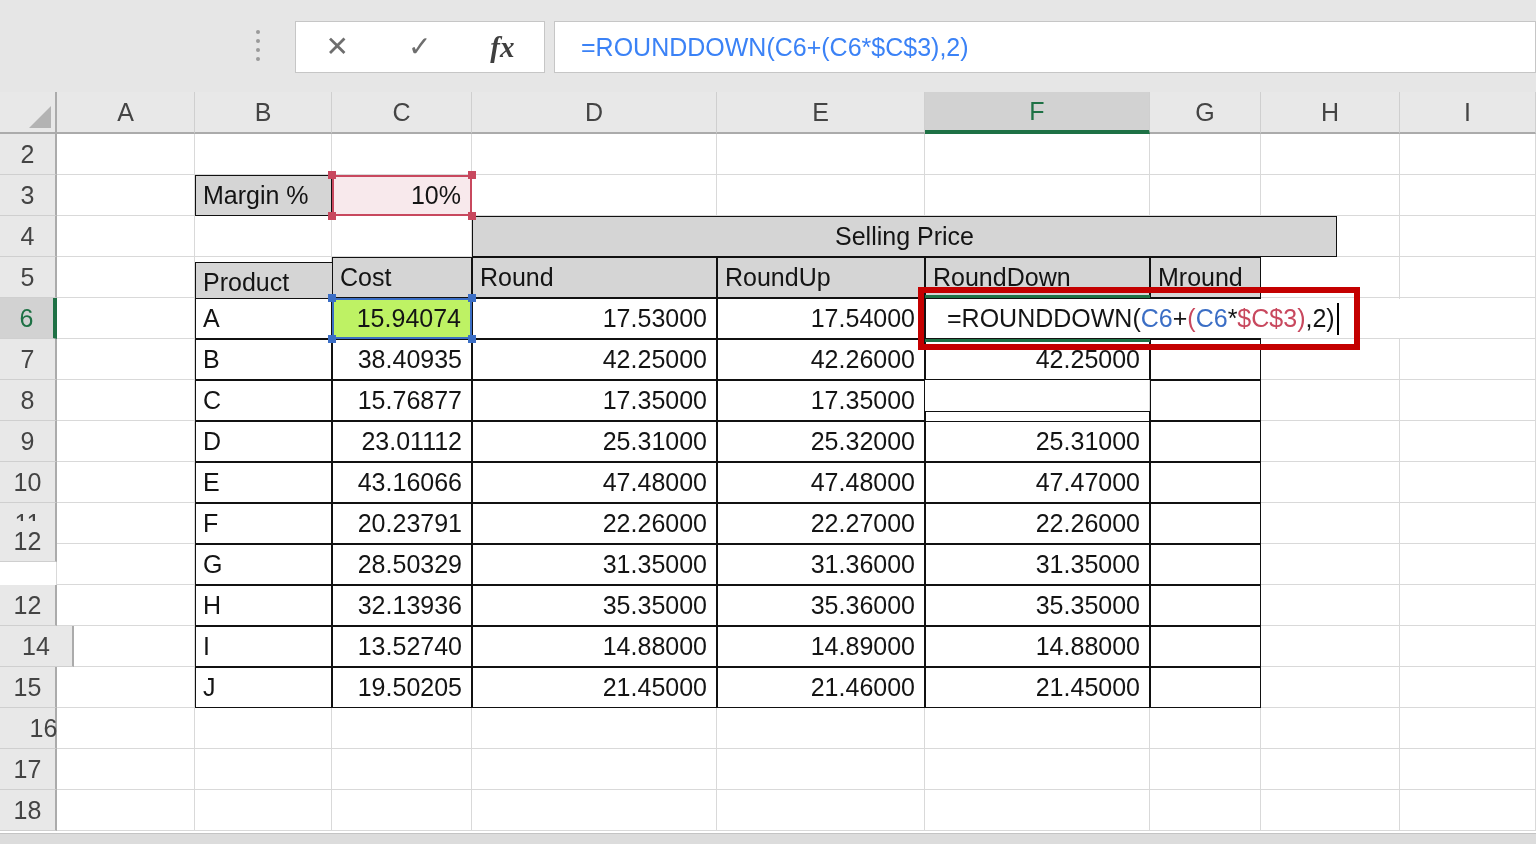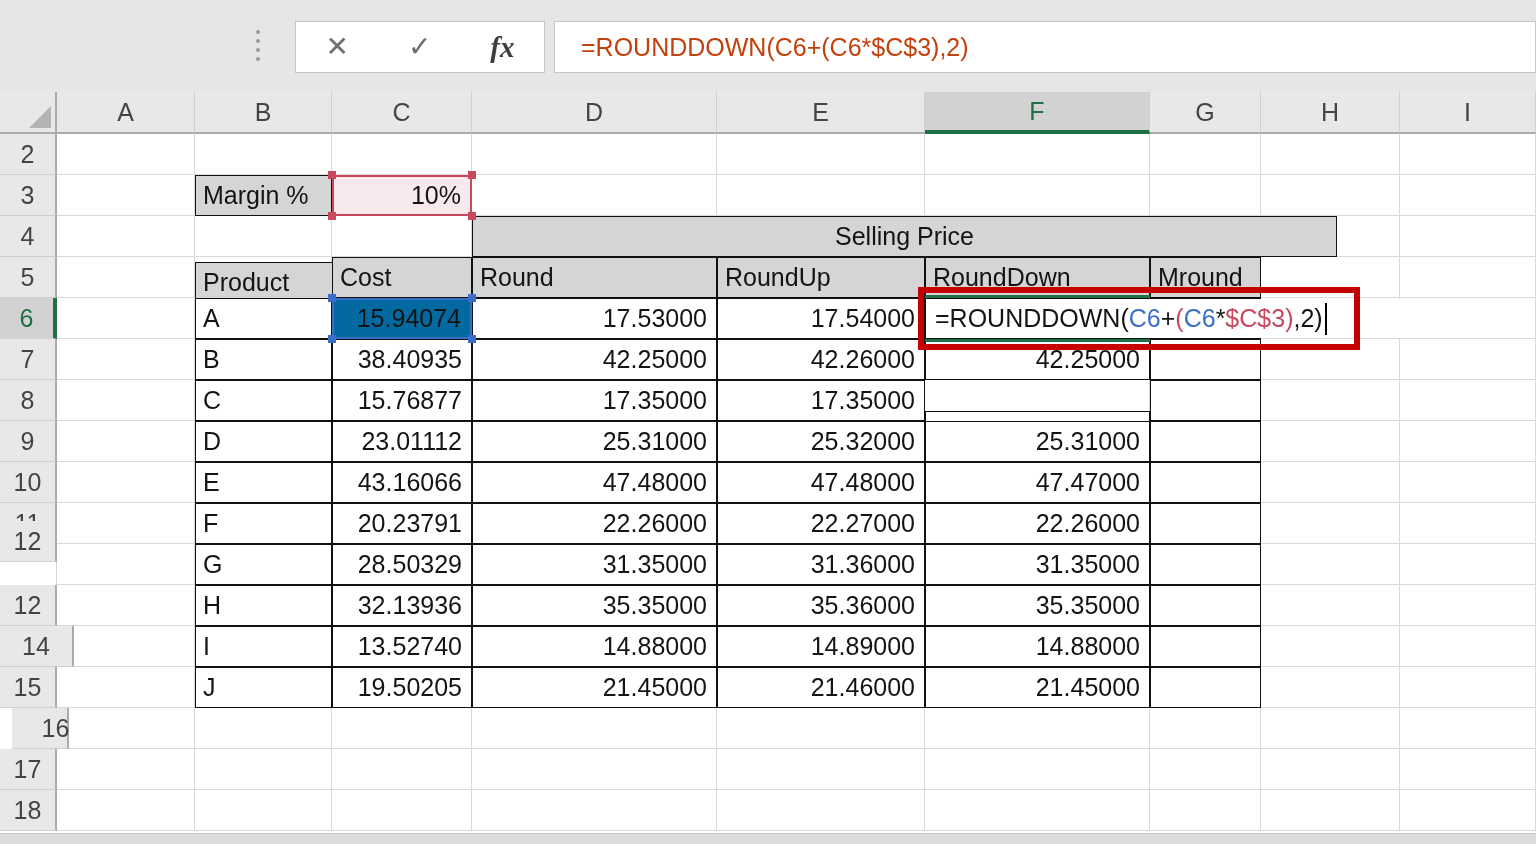--- a/index.html
+++ b/index.html
@@ -12,21 +12,21 @@
   .fbar{position:absolute;left:0;top:0;width:1536px;height:92px;background:#E6E6E6;border-bottom:1px solid #cfcfcf;}
   .namebox{position:absolute;left:7px;top:21px;width:225px;height:50px;background:#fff;border:1px solid #c6c6c6;display:flex;align-items:center;}
   .namebox .nm{padding-left:24px;font-size:26px;color:#2b2b2b;flex:1;}
   .dd-arrow{width:0;height:0;border-left:8px solid transparent;border-right:8px solid transparent;border-top:9px solid #5f5f5f;margin-right:18px;}
   .dots{position:absolute;left:256px;top:30px;display:flex;flex-direction:column;gap:5px;}
   .dots i{width:4px;height:4px;background:#9a9a9a;border-radius:50%;}
   .fbtns{position:absolute;left:295px;top:21px;width:248px;height:50px;background:#fff;border:1px solid #c6c6c6;display:flex;align-items:center;justify-content:space-around;}
   .fbtns .ic{font-size:28px;color:#6e6e6e;line-height:1;cursor:default;}
   .fx{font-family:"Liberation Serif", serif;font-style:italic;font-weight:bold;font-size:29px;color:#3f3f3f;}
   .finput{position:absolute;left:554px;top:21px;width:980px;height:50px;background:#fff;border:1px solid #c6c6c6;display:flex;align-items:center;}
-  .finput .ftext{padding-left:26px;font-size:25px;color:#c2410c;white-space:pre;}
+  .finput .ftext{padding-left:26px;font-size:25px;color:#3b82f6;white-space:pre;}
   
   .colhdr,.rowhdr,.corner{position:absolute;background:#E8E8E8;box-sizing:border-box;display:flex;align-items:center;justify-content:center;font-size:25px;color:#444;}
   .colhdr{border-right:1px solid #cfcfcf;border-bottom:2px solid #ababab;}
   .rowhdr{border-bottom:1px solid #cfcfcf;border-right:2px solid #ababab;}
   .colhdr.sel{background:#D2D2D2;color:#1E7145;border-bottom:4px solid #1E7145;}
   .rowhdr.sel{background:#D2D2D2;color:#1E7145;border-right:4px solid #1E7145;}
   .corner{border-right:2px solid #ababab;border-bottom:2px solid #ababab;}
   .corner .tri{position:absolute;right:4px;bottom:4px;width:0;height:0;border-left:22px solid transparent;border-bottom:22px solid #b3b3b3;}
   
   .vline,.hline{position:absolute;background:#d9d9d9;}
@@ -110,34 +110,34 @@
     <div class="rowhdr sel" style="position: absolute; left: 0px; top: 298px; width: 57px; height: 41px;">6</div>
     <div class="rowhdr" style="position: absolute; left: 0px; top: 339px; width: 57px; height: 41px;">7</div>
     <div class="rowhdr" style="position: absolute; left: 0px; top: 380px; width: 57px; height: 41px;">8</div>
     <div class="rowhdr" style="position: absolute; left: 0px; top: 421px; width: 57px; height: 41px;">9</div>
     <div class="rowhdr" style="position: absolute; left: 0px; top: 462px; width: 57px; height: 41px;">10</div>
     <div class="rowhdr" style="position: absolute; left: 0px; top: 503px; width: 57px; height: 41px;">11</div>
     <div class="rowhdr" style="position: absolute; left: 0px; top: 521px; width: 57px; height: 41px;">12</div>
     <div class="rowhdr" style="position: absolute; left: 0px; top: 585px; width: 57px; height: 41px;">12</div>
     <div class="rowhdr" style="position: absolute; left: 0px; top: 626px; width: 74px; height: 41px;">14</div>
     <div class="rowhdr" style="position: absolute; left: 0px; top: 667px; width: 57px; height: 41px;">15</div>
-    <div class="rowhdr" style="position: absolute; left: 12px; top: 708px; width: 57px; height: 41px; padding-left: 32px;">16</div>
+    <div class="rowhdr" style="position: absolute; left: 0px; top: 708px; width: 57px; height: 41px; padding-left: 32px;">16</div>
     <div class="rowhdr" style="position: absolute; left: 0px; top: 749px; width: 57px; height: 41px;">17</div>
     <div class="rowhdr" style="position: absolute; left: 0px; top: 790px; width: 57px; height: 41px;">18</div>
     <div class="cell txt hdrfill blk" style="position: absolute; left: 195px; top: 175px; width: 137px; height: 41px;">Margin %</div>
     <div class="cell num" style="position: absolute; left: 332px; top: 175px; width: 140px; height: 41px; background: rgb(248, 233, 236); border: 2px solid rgb(200, 72, 94);">10%</div>
     <div class="cell ctr hdrfill blk" style="position: absolute; left: 472px; top: 216px; width: 865px; height: 41px;">Selling Price</div>
     <div class="cell txt hdrfill blk" style="position: absolute; left: 195px; top: 262px; width: 140px; height: 41px;">Product</div>
     <div class="cell txt hdrfill blk" style="position: absolute; left: 332px; top: 257px; width: 140px; height: 41px;">Cost</div>
     <div class="cell txt hdrfill blk" style="position: absolute; left: 472px; top: 257px; width: 245px; height: 41px;">Round</div>
     <div class="cell txt hdrfill blk" style="position: absolute; left: 717px; top: 257px; width: 208px; height: 41px;">RoundUp</div>
     <div class="cell txt hdrfill blk" style="position: absolute; left: 925px; top: 257px; width: 225px; height: 41px;">RoundDown</div>
     <div class="cell txt hdrfill blk" style="position: absolute; left: 1150px; top: 257px; width: 111px; height: 41px;">Mround</div>
     <div class="cell txt blk" style="position: absolute; left: 195px; top: 298px; width: 137px; height: 41px;">A</div>
-    <div class="cell num blk" style="position: absolute; left: 332px; top: 298px; width: 140px; height: 41px; background: #0369a1; border: 2px solid rgb(59, 110, 197);">15.94074</div>
+    <div class="cell num blk" style="position: absolute; left: 332px; top: 298px; width: 140px; height: 41px; background: #bef264; border: 2px solid rgb(59, 110, 197);">15.94074</div>
     <div class="cell num blk" style="position: absolute; left: 472px; top: 298px; width: 245px; height: 41px;">17.53000</div>
     <div class="cell num blk" style="position: absolute; left: 717px; top: 298px; width: 208px; height: 41px;">17.54000</div>
     <div class="cell txt blk" style="position: absolute; left: 925px; top: 298px; width: 225px; height: 41px;"></div>
     <div class="cell num blk" style="position: absolute; left: 1150px; top: 298px; width: 111px; height: 41px;"></div>
     <div class="cell txt blk" style="position: absolute; left: 195px; top: 339px; width: 137px; height: 41px;">B</div>
     <div class="cell num blk" style="position: absolute; left: 332px; top: 339px; width: 140px; height: 41px; padding-left: 16px;">38.40935</div>
     <div class="cell num blk" style="position: absolute; left: 472px; top: 339px; width: 245px; height: 41px;">42.25000</div>
     <div class="cell num blk" style="position: absolute; left: 717px; top: 339px; width: 208px; height: 41px;">42.26000</div>
     <div class="cell num blk" style="position: absolute; left: 925px; top: 339px; width: 225px; height: 41px;">42.25000</div>
     <div class="cell num blk" style="position: absolute; left: 1150px; top: 339px; width: 111px; height: 41px;"></div>
@@ -190,21 +190,21 @@
     <div class="cell num blk" style="position: absolute; left: 925px; top: 667px; width: 225px; height: 41px;">21.45000</div>
     <div class="cell num blk" style="position: absolute; left: 1150px; top: 667px; width: 111px; height: 41px;"></div>
     <div class="handle" style="position: absolute; left: 328px; top: 171px; width: 8px; height: 8px; background: rgb(200, 72, 94);"></div>
     <div class="handle" style="position: absolute; left: 468px; top: 171px; width: 8px; height: 8px; background: rgb(200, 72, 94);"></div>
     <div class="handle" style="position: absolute; left: 328px; top: 212px; width: 8px; height: 8px; background: rgb(200, 72, 94);"></div>
     <div class="handle" style="position: absolute; left: 468px; top: 212px; width: 8px; height: 8px; background: rgb(200, 72, 94);"></div>
     <div class="handle" style="position: absolute; left: 328px; top: 294px; width: 8px; height: 8px; background: rgb(59, 110, 197);"></div>
     <div class="handle" style="position: absolute; left: 468px; top: 294px; width: 8px; height: 8px; background: rgb(59, 110, 197);"></div>
     <div class="handle" style="position: absolute; left: 328px; top: 335px; width: 8px; height: 8px; background: rgb(59, 110, 197);"></div>
     <div class="handle" style="position: absolute; left: 468px; top: 335px; width: 8px; height: 8px; background: rgb(59, 110, 197);"></div>
-    <div class="cell txt" style="position: absolute; left: 927px; top: 299px; width: 512px; height: 39px; padding-left: 8px;">
+    <div class="cell txt" style="position: absolute; left: 927px; top: 299px; width: 512px; height: 39px; padding-left: 20px;">
       <span style="color: rgb(20, 20, 20);">=ROUNDDOWN(</span>
       <span style="color: rgb(59, 110, 197);">C6</span>
       <span style="color: rgb(20, 20, 20);">+</span>
       <span style="color: rgb(200, 72, 94);">(</span>
       <span style="color: rgb(59, 110, 197);">C6</span>
       <span style="color: rgb(20, 20, 20);">*</span>
       <span style="color: rgb(200, 72, 94);">$C$3</span>
       <span style="color: rgb(200, 72, 94);">)</span>
       <span style="color: rgb(20, 20, 20);">,2)</span>
       <span class="caret"></span>

